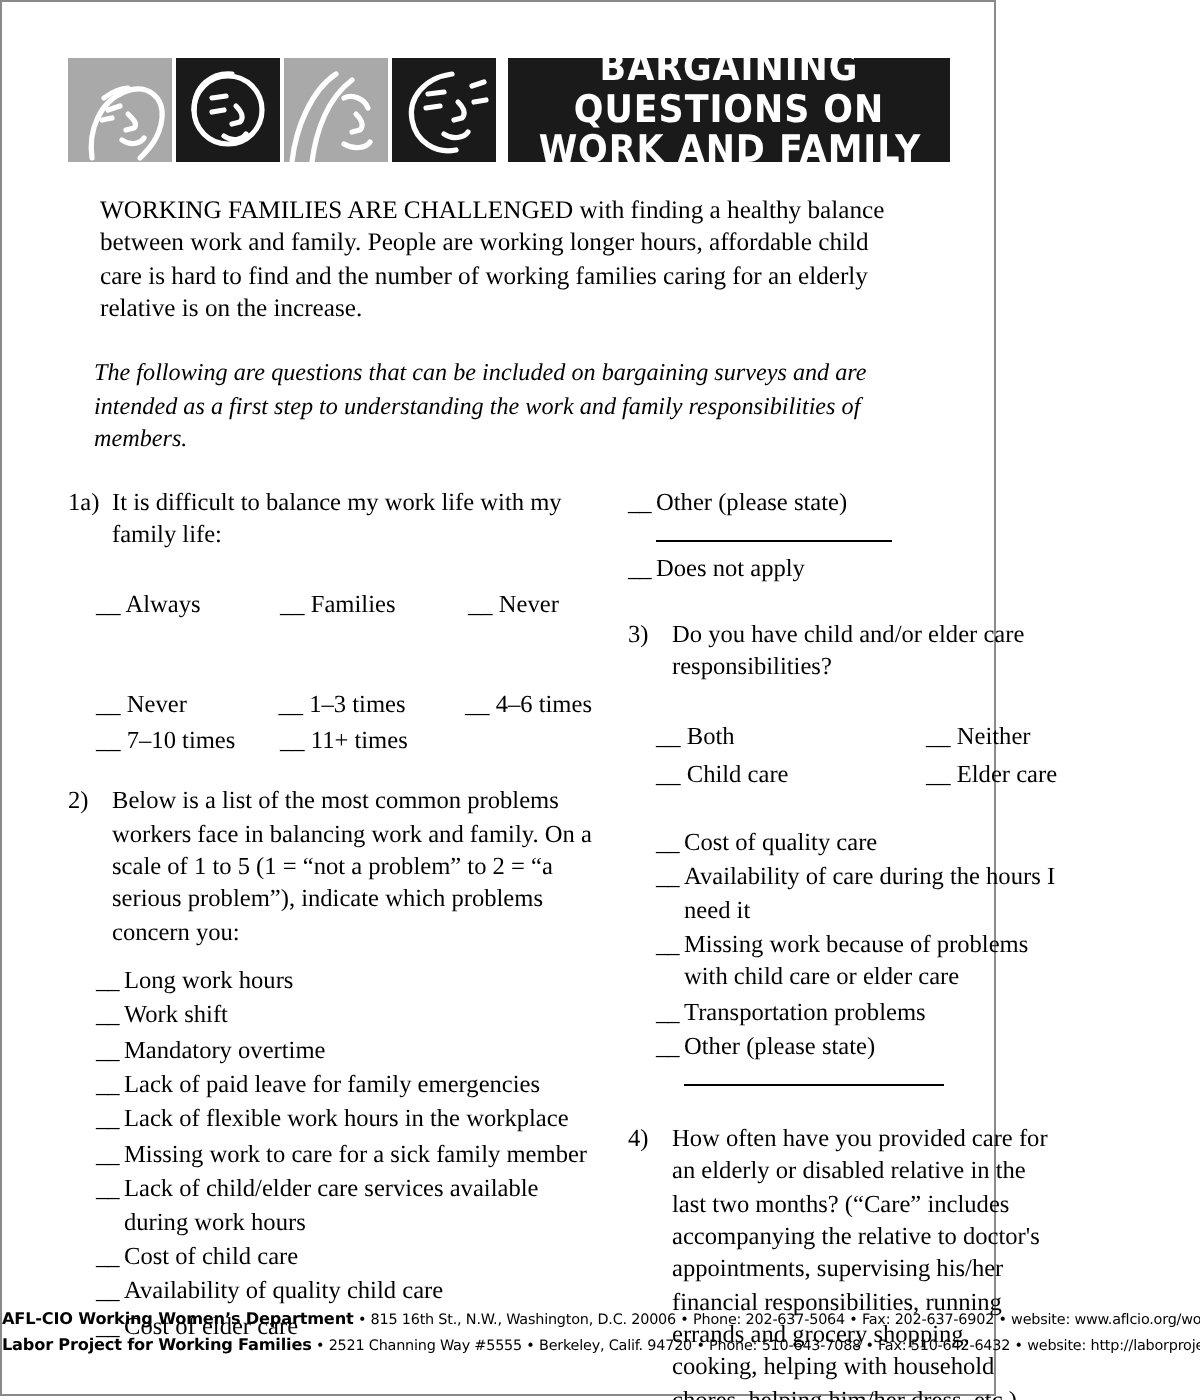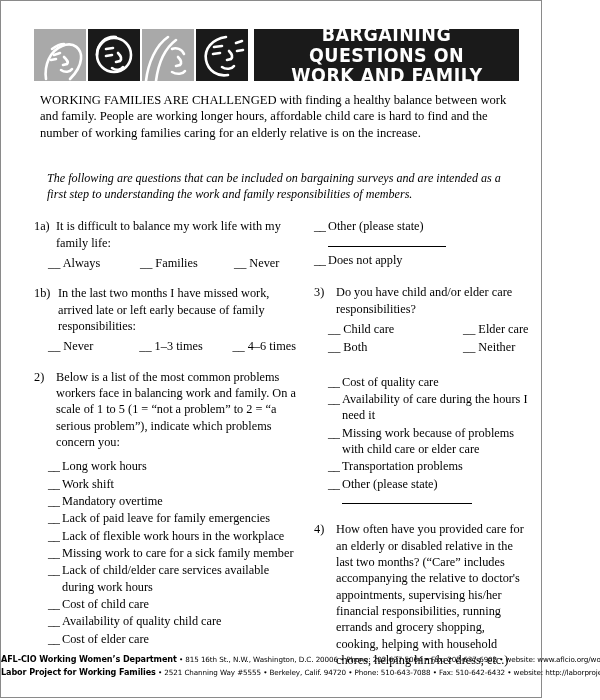--- a/index.html
+++ b/index.html
@@ -9,21 +9,21 @@
   }
   body {
     width: 600px;
     height: 700px;
     font-family: "Liberation Serif", serif;
     color: #000;
     overflow: hidden;
   }
   .page {
     position: relative;
-    width: 542px;
+    width: 498px;
     height: 698px;
     border: 1px solid #8a8a8a;
     box-sizing: border-box;
     background: #fff;
     padding: 0;
   }
 
   
   .header {
     display: flex;
@@ -65,24 +65,24 @@
     transform: scaleX(0.92);
   }
 
   
   .intro {
     margin: 11px 26px 0 33px;
     font-size: 12.6px;
     line-height: 1.3;
     text-align: left;
   }
-  .intro p { margin: 6px; }
+  .intro p { margin: 16px; }
   .intro p.indent { text-indent: 18px; }
   .italic-note {
-    margin: 29px 26px 0 46px;
+    margin: 16px 26px 0 46px;
     font-size: 12.1px;
     font-style: italic;
     line-height: 1.33;
   }
 
   
   .columns {
     display: flex;
     margin: 16px 22px 0 33px;
     gap: 18px;
@@ -99,21 +99,21 @@
     margin-bottom: 3px;
   }
   .q-num {
     flex: 0 0 auto;
     width: 22px;
   }
   .q-num.wide { width: 24px; }
   .q-body { flex: 1 1 auto; }
 
   .opts {
-    margin-top: 4px;
+    margin-top: 19px;
     margin-left: 14px;
   }
   .opt-row {
     display: flex;
     margin-bottom: 2px;
   }
   .opt {
     white-space: nowrap;
   }
   .blank { letter-spacing: -0.5px; }
@@ -241,29 +241,29 @@
       <div class="opts">
         <div class="opt-row">
           <div class="opt" style="width:92px">__ Always</div>
           <div class="opt" style="width:94px">__ Families</div>
           <div class="opt">__ Never</div>
         </div>
       </div>
 
       <div class="gap-md"></div>
 
-      <div class="q">
-        <div class="q-num wide">1b)</div>
-        <div class="q-body">In the last two months I have missed work, arrived late or left early because of family responsibilities:</div>
-      </div>
       <div class="opts">
         <div class="opt-row">
           <div class="opt" style="width:92px">__ Never</div>
           <div class="opt" style="width:94px">__ 1–3 times</div>
           <div class="opt">__ 4–6 times</div>
+        </div>
+        <div class="opt-row">
+          <div class="opt" style="width:92px">__ 7–10 times</div>
+          <div class="opt">__ 11+ times</div>
         </div>
       </div>
 
       <div class="gap-md"></div>
 
       <div class="q">
         <div class="q-num">2)</div>
         <div class="q-body">Below is a list of the most common problems workers face in balancing work and family. On a scale of 1 to 5 (1 = “not a problem” to 2 = “a serious problem”), indicate which problems concern you:</div>
       </div>
       <div class="checklist">
@@ -328,26 +328,26 @@
       </div>
 
       <div class="gap-lg"></div>
 
       <div class="q">
         <div class="q-num">3)</div>
         <div class="q-body">Do you have child and/or elder care responsibilities?</div>
       </div>
       <div class="opts">
         <div class="opt-row">
+          <div class="opt" style="width:135px">__ Both</div>
+          <div class="opt">__ Neither</div>
+        </div>
+        <div class="opt-row">
           <div class="opt" style="width:135px">__ Child care</div>
           <div class="opt">__ Elder care</div>
-        </div>
-        <div class="opt-row">
-          <div class="opt" style="width:135px">__ Both</div>
-          <div class="opt">__ Neither</div>
         </div>
       </div>
 
       <div class="gap-sm"></div>
 
 
       <div class="checklist">
         <div class="check-item">
           <div class="check-mark blank">__</div>
           <div class="check-text">Cost of quality care</div>

